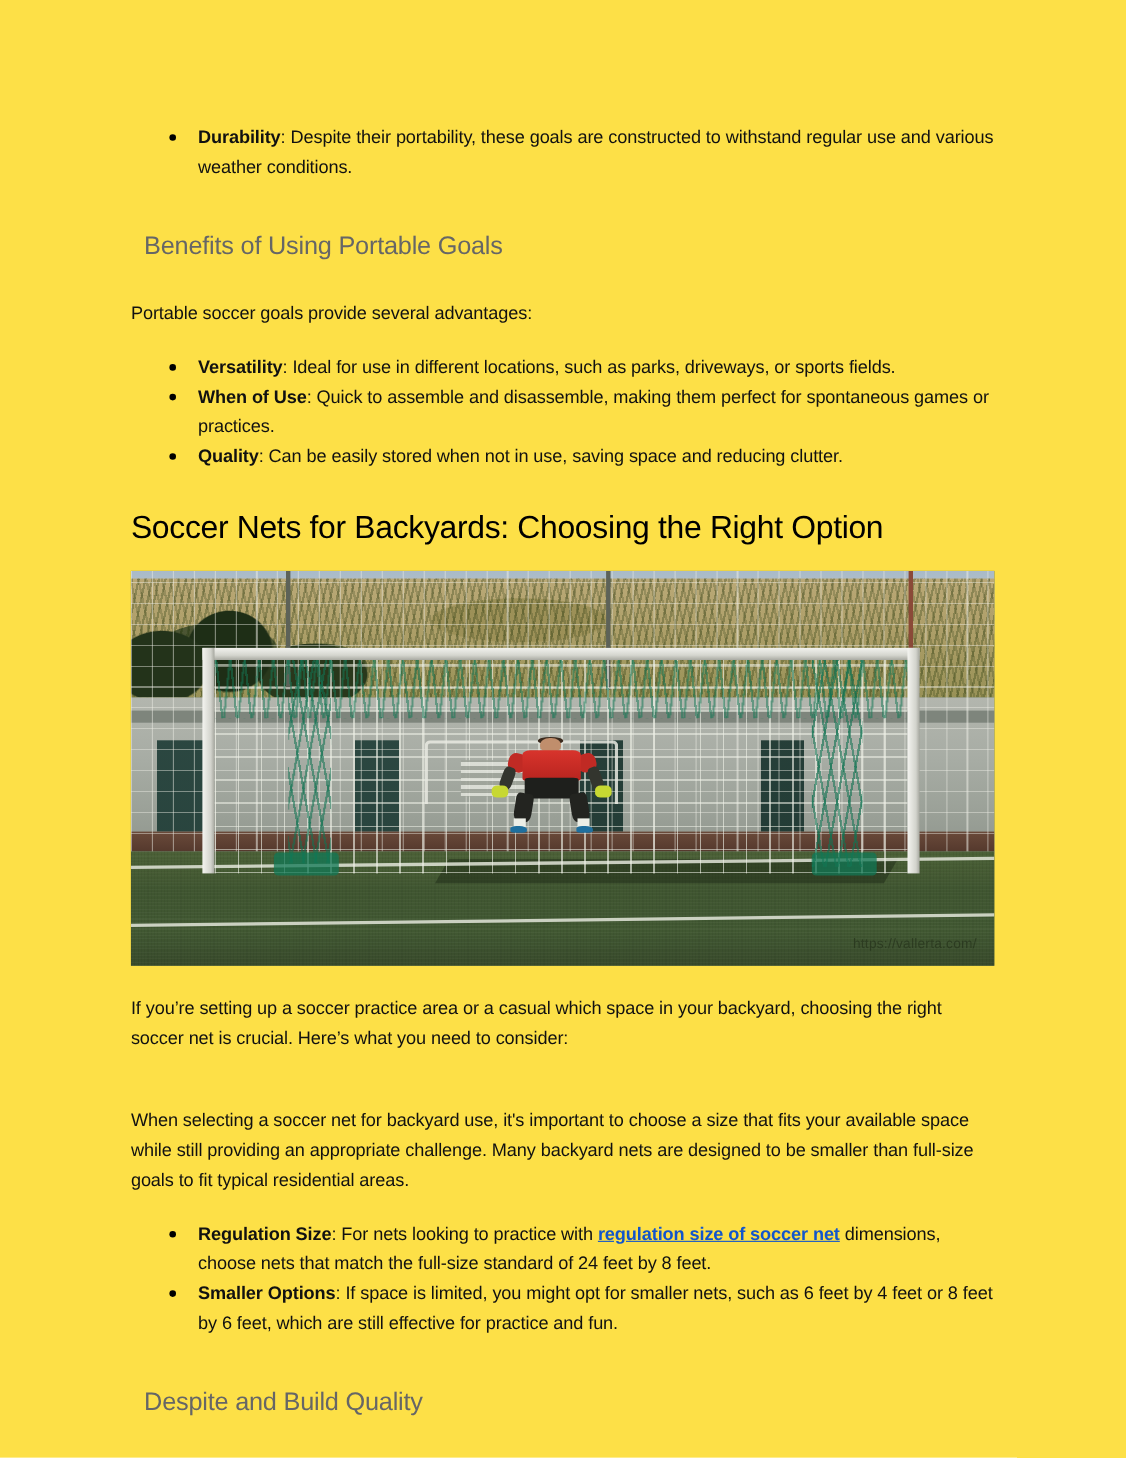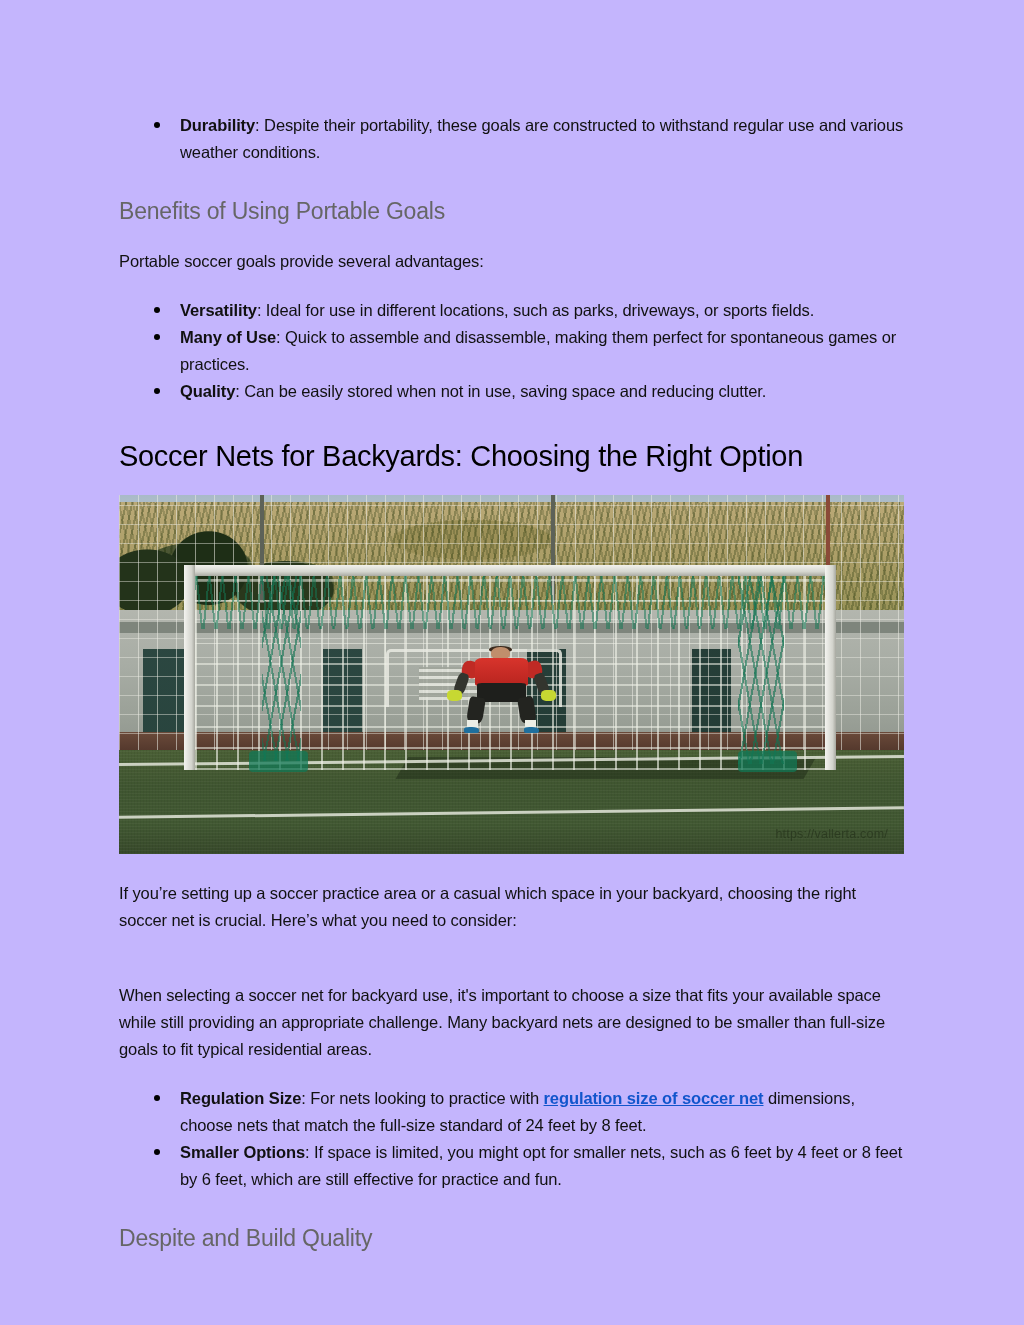--- a/index.html
+++ b/index.html
@@ -13,42 +13,42 @@
     font-family: "Liberation Sans", sans-serif;
     color: #000000;
     overflow: hidden;
     position: relative;
   }
   .page {
     position: absolute;
     left: 0; top: 0;
     width: 1024px;
     height: 1325px;
-    background: #c4b5fd;
+    background: #fde047;
   }
   .content {
     position: absolute;
     left: 119px;
     top: 112px;
     width: 786px;
   }
 
   
   p.body-text {
     font-size: 16.5px;
     line-height: 27px;
     margin: 0 0 0 0;
     color: #111;
     letter-spacing: -0.1px;
   }
   h2.section-heading {
     font-size: 23px;
     font-weight: 400;
     color: #666666;
-    margin: 0;
+    margin: 12px;
     line-height: 30px;
     letter-spacing: -0.2px;
   }
   h1.main-heading {
     font-size: 29px;
     font-weight: 400;
     color: #000000;
     margin: 0;
     line-height: 34px;
     letter-spacing: -0.3px;
@@ -375,21 +375,21 @@
 
     <div class="spacer-22"></div>
 
     <ul class="bullets">
       <li>
         <span class="bullet-dot"></span>
         <span class="bold">Versatility</span><span>: Ideal for use in different locations, such as parks, driveways, or sports fields.</span>
       </li>
       <li>
         <span class="bullet-dot"></span>
-        <span class="bold">Many of Use</span><span>: Quick to assemble and disassemble, making them perfect for spontaneous games or practices.</span>
+        <span class="bold">When of Use</span><span>: Quick to assemble and disassemble, making them perfect for spontaneous games or practices.</span>
       </li>
       <li>
         <span class="bullet-dot"></span>
         <span class="bold">Quality</span><span>: Can be easily stored when not in use, saving space and reducing clutter.</span>
       </li>
     </ul>
 
     <div class="spacer-34"></div>
 
     <h1 class="main-heading">Soccer Nets for Backyards: Choosing the Right Option</h1>

